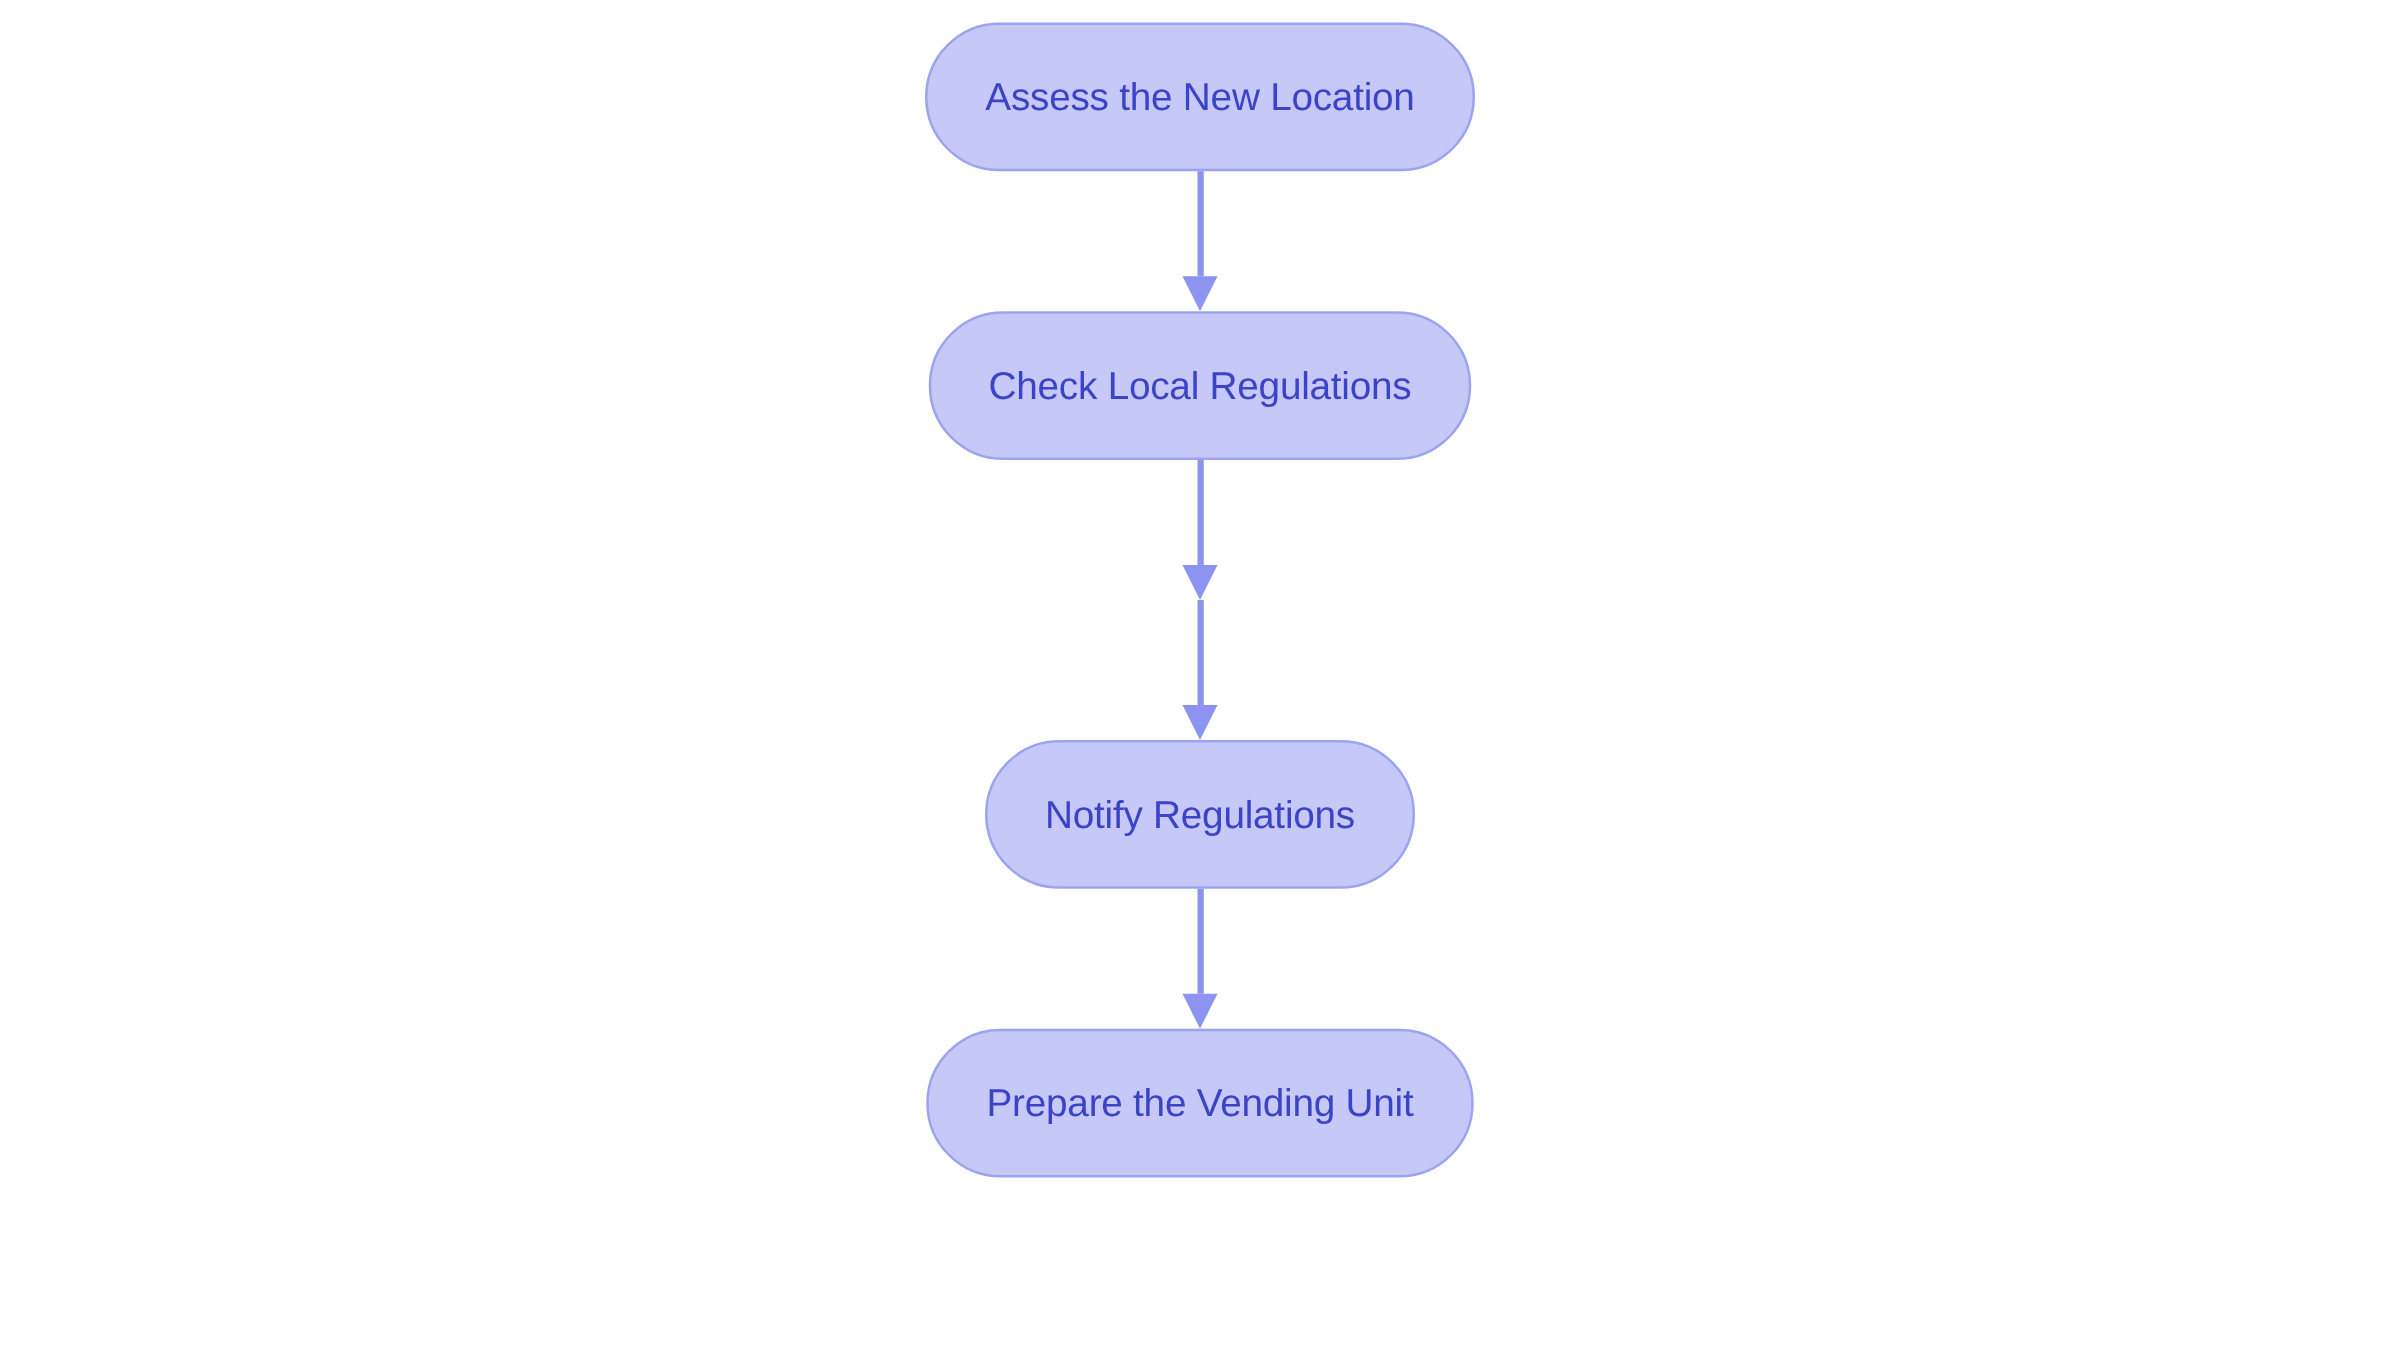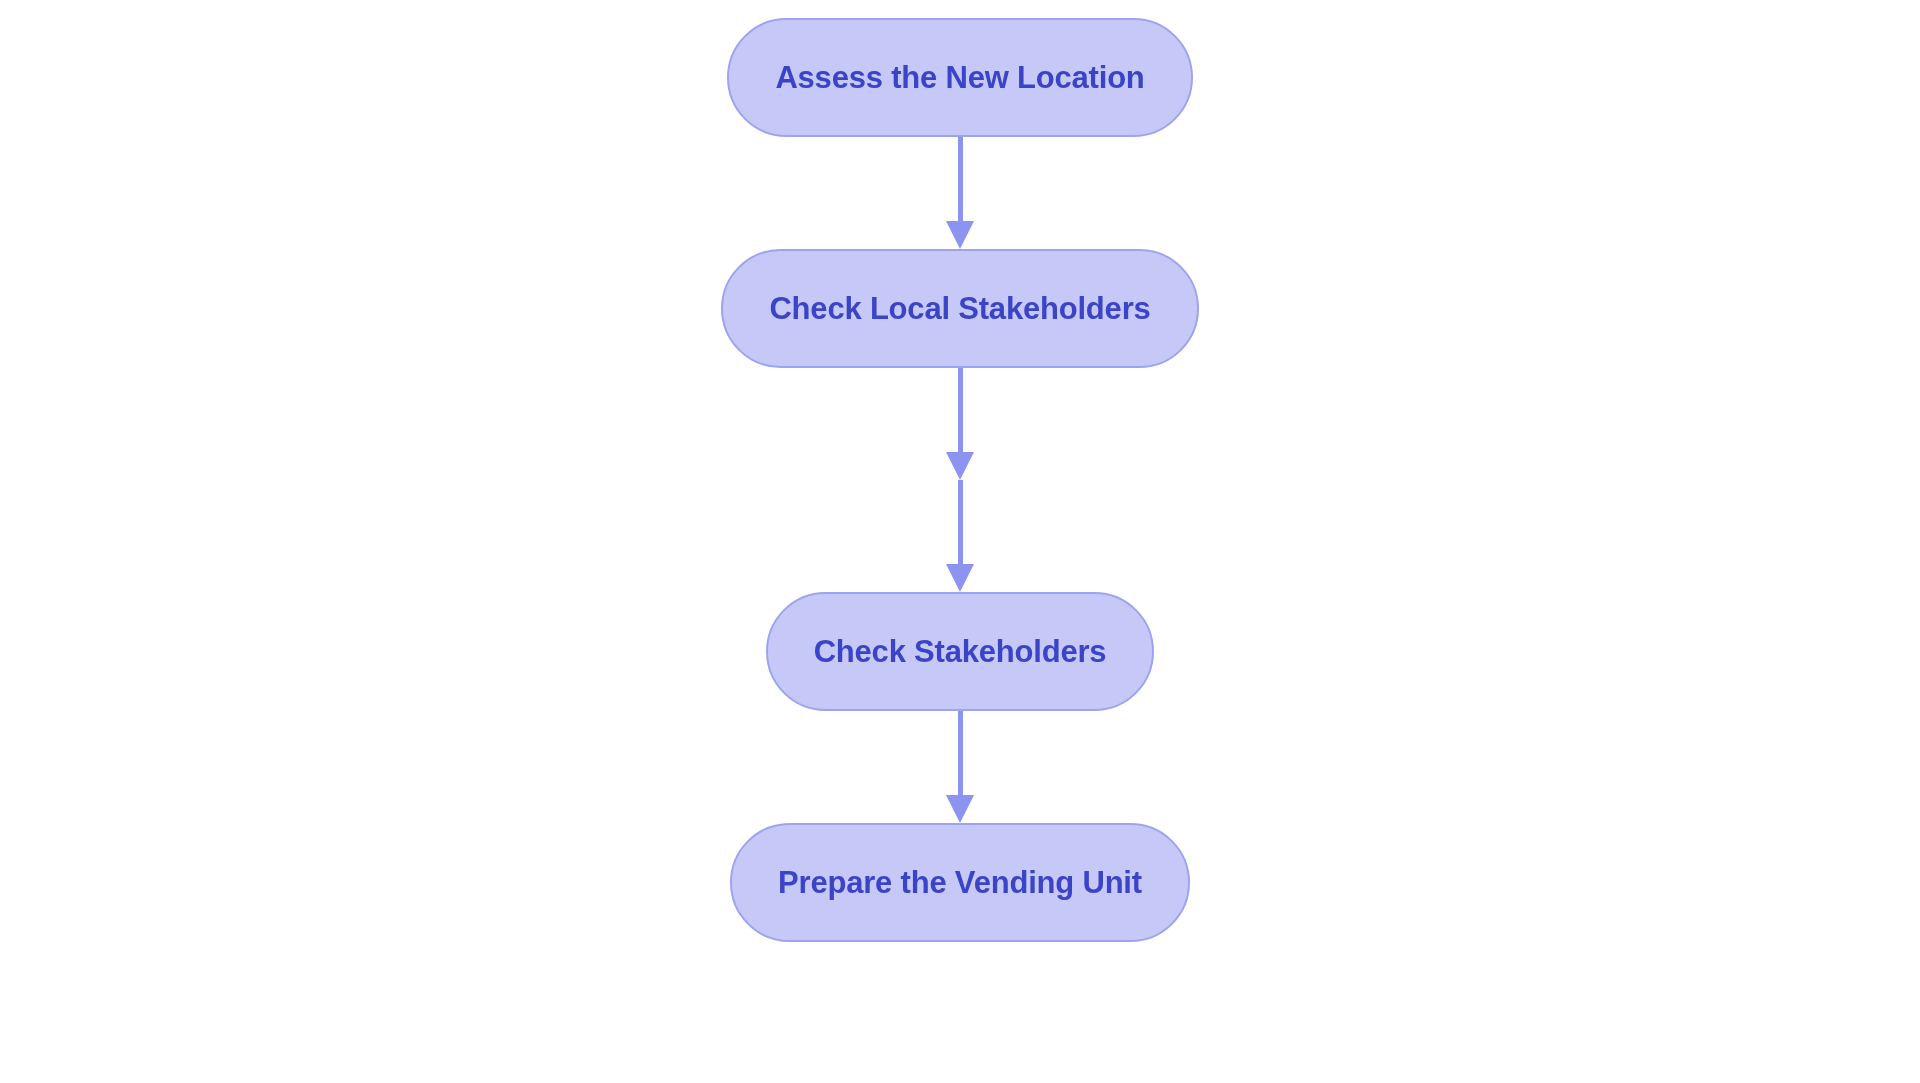--- a/index.html
+++ b/index.html
@@ -32,21 +32,21 @@
     border: 2px solid var(--border);
     border-radius: 60px;
     background: var(--fill);
     display: flex;
     align-items: center;
     justify-content: center;
     flex: 0 0 auto;
   }
   .node-label {
     font-size: 31px;
-    font-weight: 700;
+    font-weight: 400;
     letter-spacing: -0.2px;
     color: var(--text);
     white-space: nowrap;
   }
   .arrow {
     height: 112px;
     display: flex;
     flex-direction: column;
     align-items: center;
     flex: 0 0 auto;
@@ -72,36 +72,36 @@
   <div class="node">
     <span class="node-label">Assess the New Location</span>
   </div>
 
   <div class="arrow">
     <div class="arrow-shaft"></div>
     <div class="arrow-head"></div>
   </div>
 
   <div class="node">
-    <span class="node-label">Check Local Stakeholders</span>
+    <span class="node-label">Check Local Regulations</span>
   </div>
 
   <div class="arrow">
     <div class="arrow-shaft"></div>
     <div class="arrow-head"></div>
   </div>
 
 
   <div class="arrow">
     <div class="arrow-shaft"></div>
     <div class="arrow-head"></div>
   </div>
 
   <div class="node">
-    <span class="node-label">Check Stakeholders</span>
+    <span class="node-label">Notify Regulations</span>
   </div>
 
   <div class="arrow">
     <div class="arrow-shaft"></div>
     <div class="arrow-head"></div>
   </div>
 
   <div class="node">
     <span class="node-label">Prepare the Vending Unit</span>
   </div>

